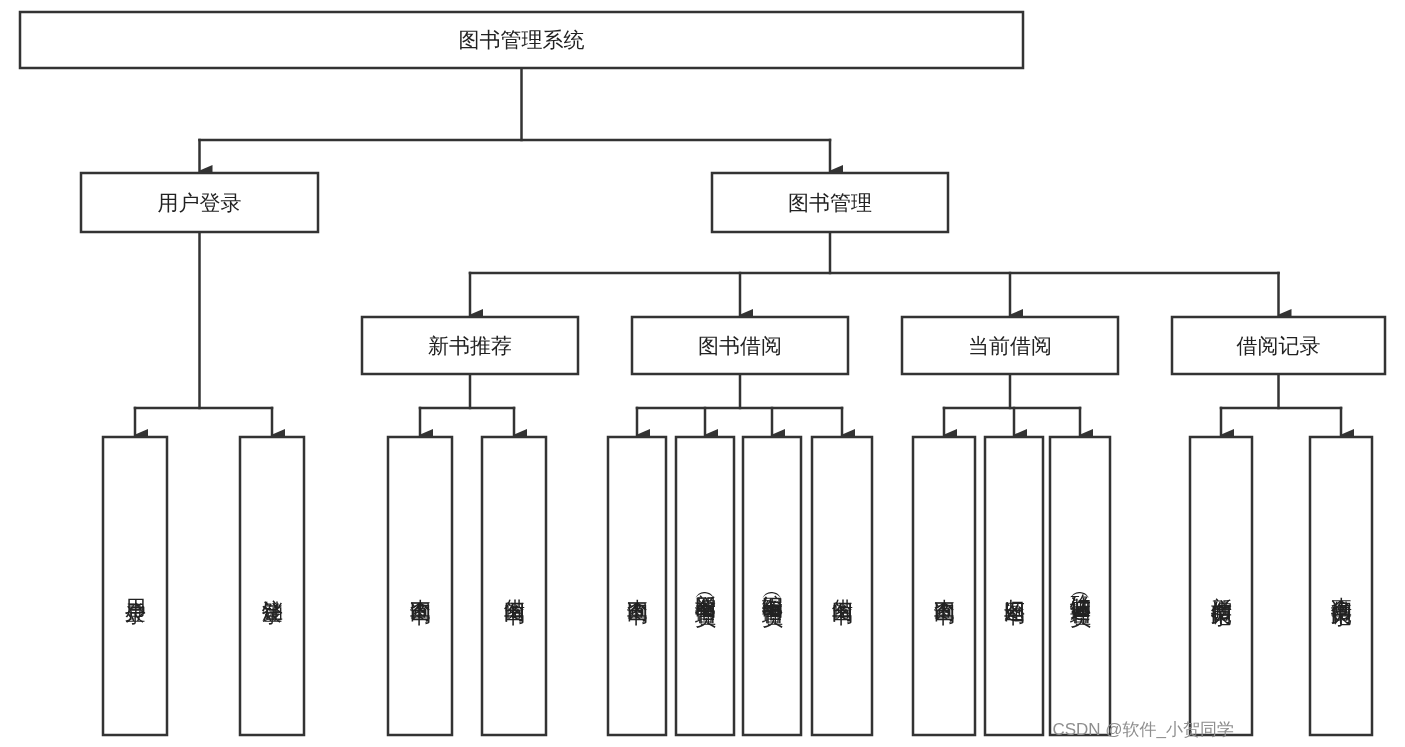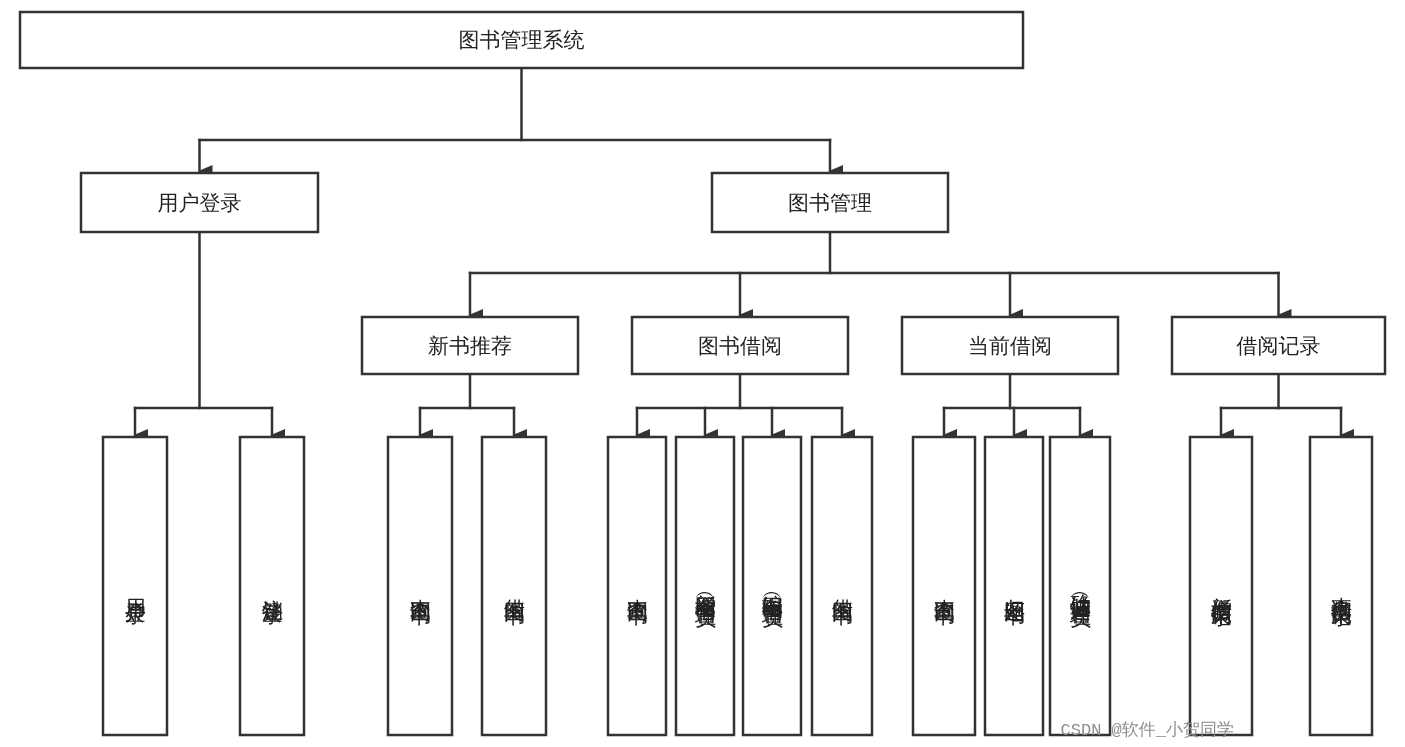--- a/index.html
+++ b/index.html
@@ -60,21 +60,21 @@
     text-orientation: upright;
     letter-spacing: 2px;
     line-height: 1;
     white-space: nowrap;
     pointer-events: none;
   }
   .watermark {
     position: absolute;
     right: 10px;
     bottom: 6px;
-    font-family: Liberation Mono, monospace;
+    font-family: Liberation Sans, sans-serif;
     font-size: 17px;
     color: #8e8e8e;
     white-space: nowrap;
   }
 </style>
 </head>
 <body>
 
 <div id="diagram-root">
 

